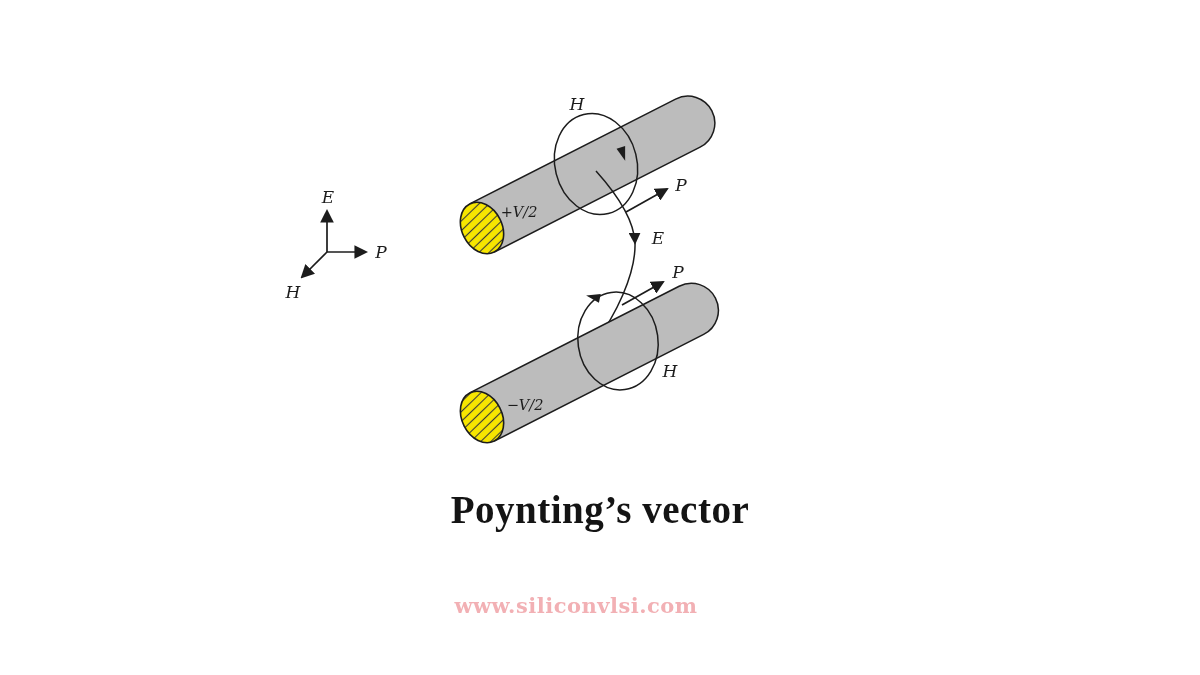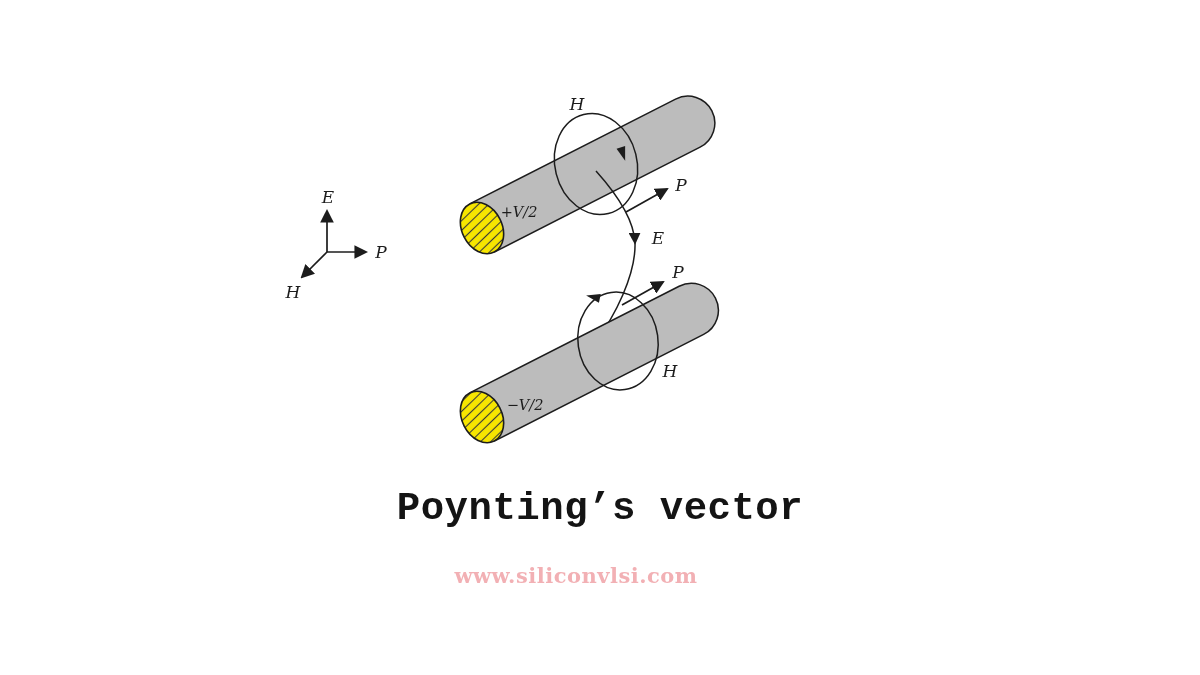--- a/index.html
+++ b/index.html
@@ -30,25 +30,25 @@
 
   .title {
     position: absolute;
     left: 0; top: 487px;
     width: 1200px;
     text-align: center;
     font-size: 39px;
     font-weight: 700;
     letter-spacing: 0.5px;
     color: #141414;
-    font-family: Liberation Mono, monospace;
+    font-family: Liberation Serif, serif;
   }
   .watermark {
     position: absolute;
-    left: 0; top: 563px;
+    left: 0; top: 593px;
     width: 1152px;
     text-align: center;
     font-size: 21px;
     font-weight: 600;
     letter-spacing: 0.5px;
     color: #f2b0b4;
     font-family: "DejaVu Serif", serif;
   }
 </style>
 </head>

